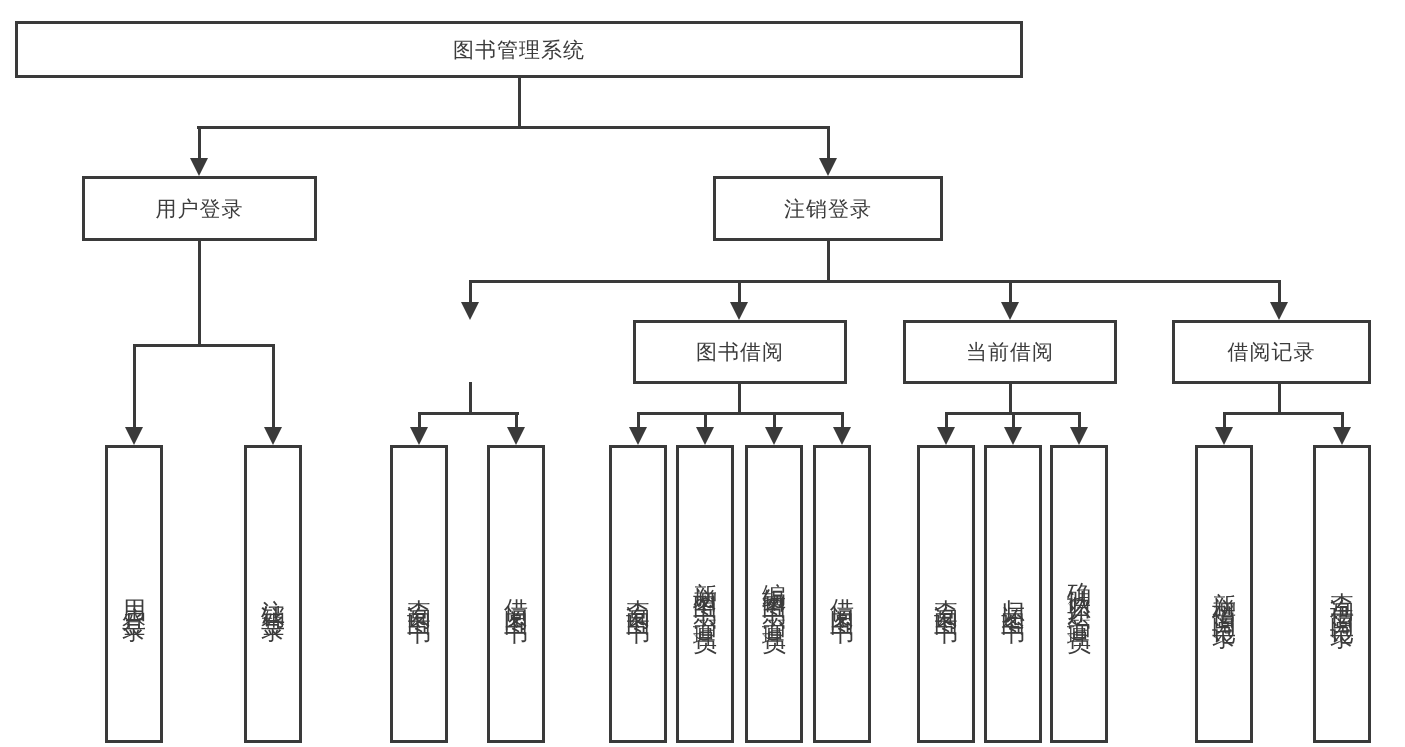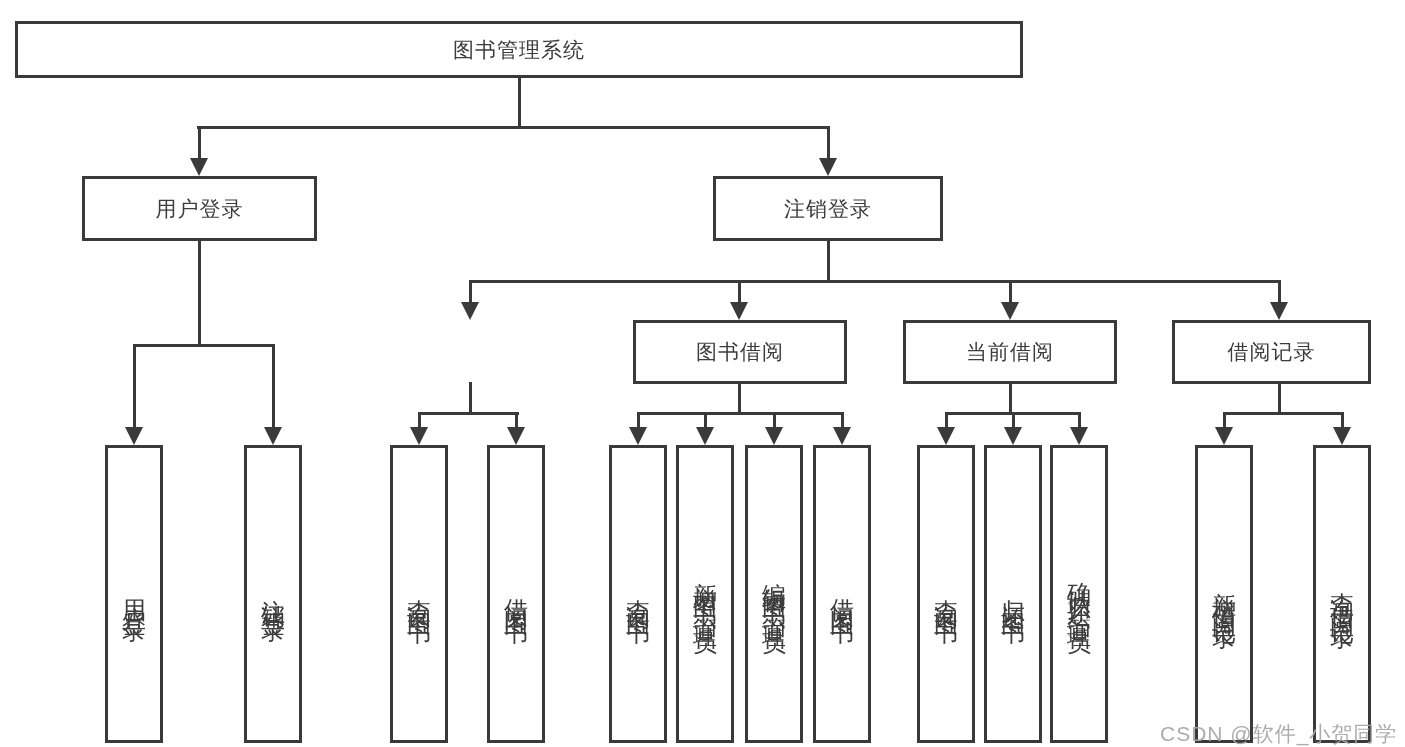--- a/index.html
+++ b/index.html
@@ -152,15 +152,14 @@
     <span class="vlabel">确认归还（管理员）</span>
   </div>
 
   <div class="box" style="left:1195px;top:437px;width:58px;height:298px">
     <span class="vlabel">新增借阅记录</span>
   </div>
   <div class="box" style="left:1313px;top:437px;width:58px;height:298px">
     <span class="vlabel">查询借阅记录</span>
   </div>
 
-  <div class="watermark">CSDN @软件_小贺同学</div>
 
 </div>
 
 </body></html>

